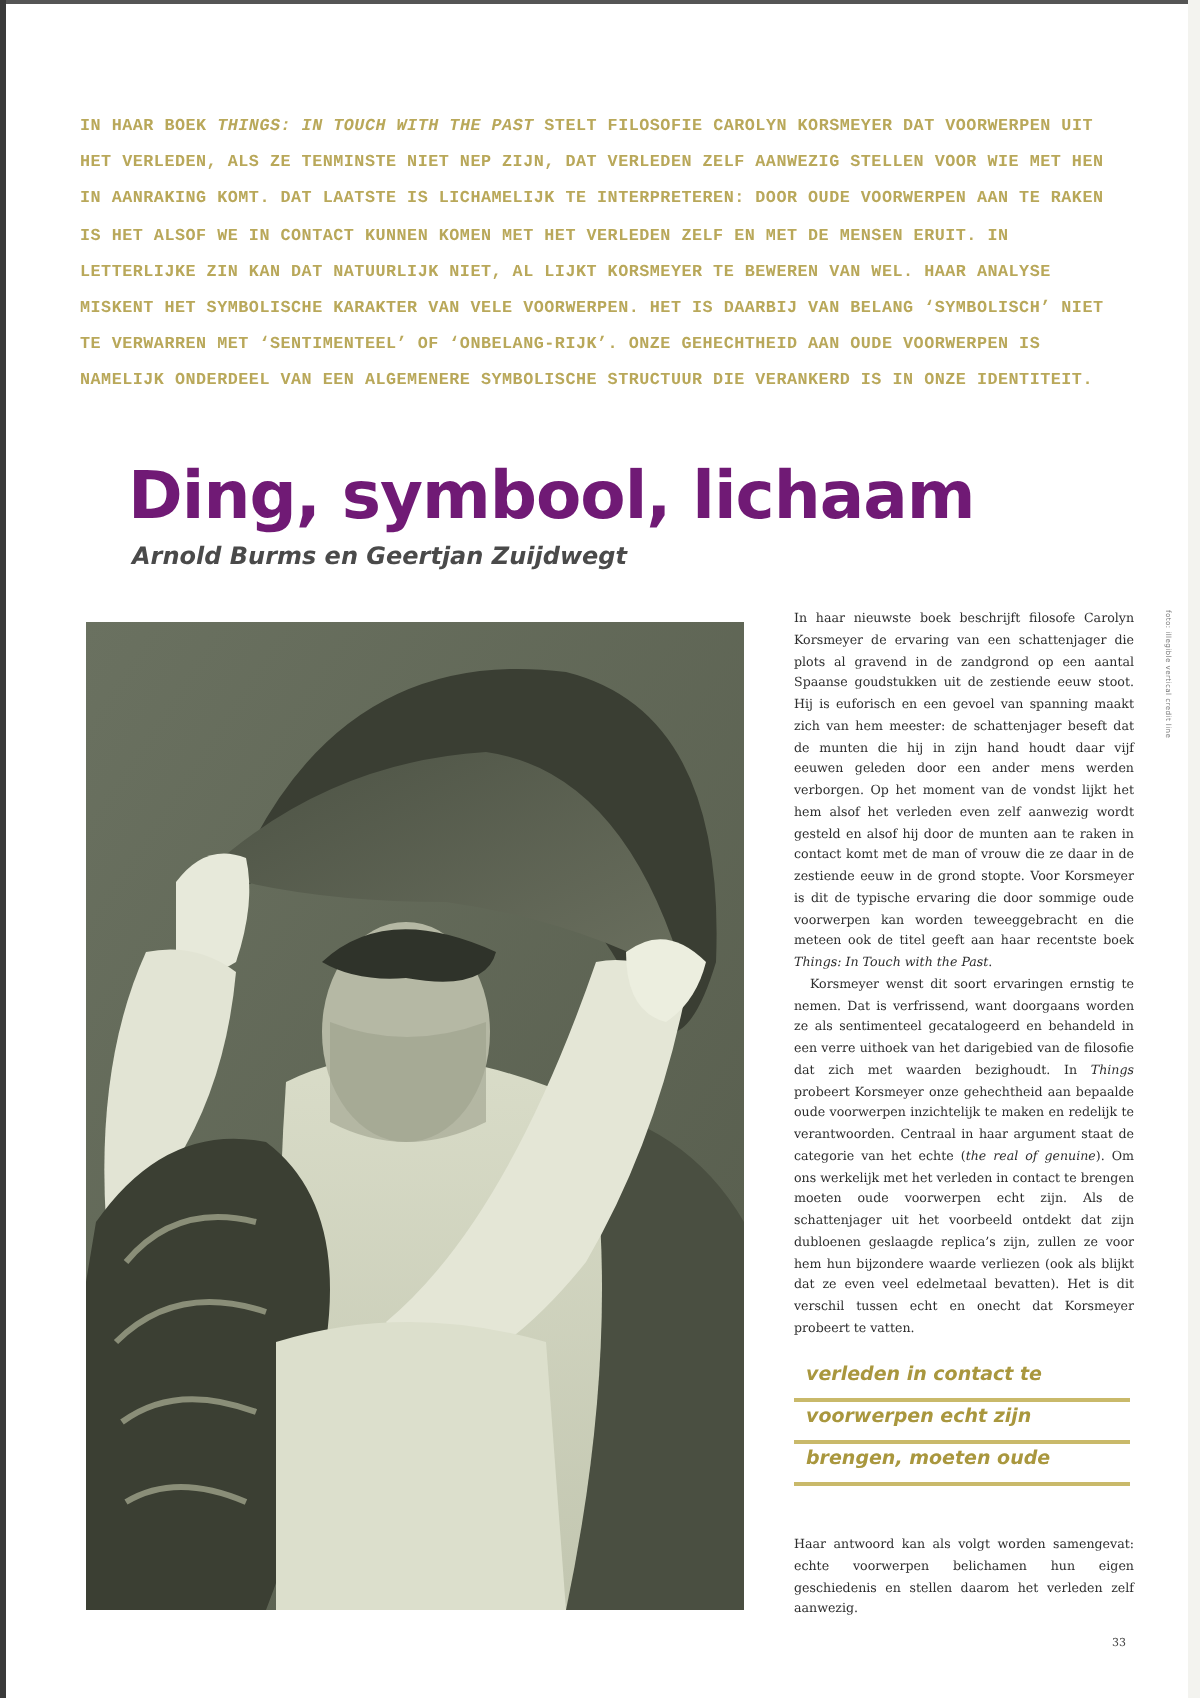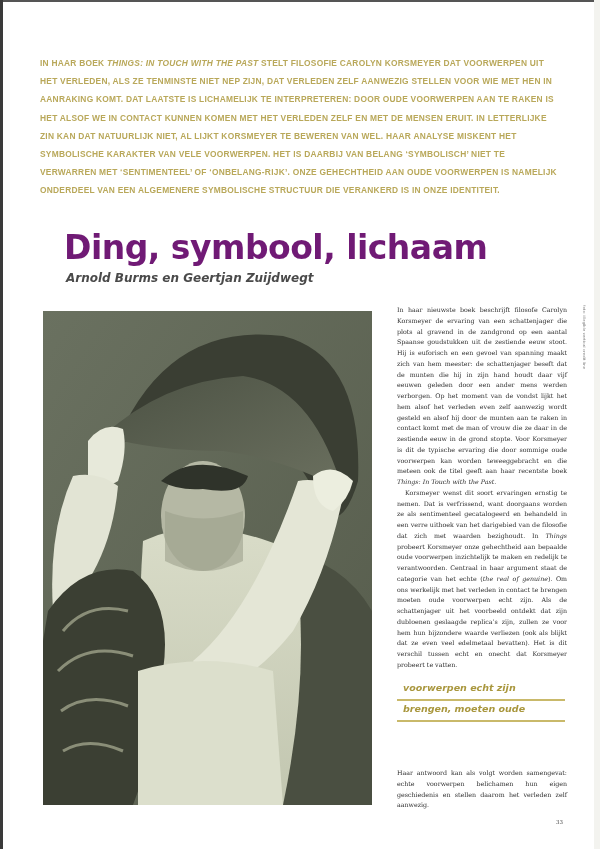--- a/index.html
+++ b/index.html
@@ -8,21 +8,21 @@
       background: #ffffff;
       font-family: "DejaVu Serif", serif;
     }
     .left-edge { position: absolute; left: 0; top: 0; width: 3px; height: 849px; background: #3a3a3a; }
     .top-edge { position: absolute; left: 0; top: 0; width: 600px; height: 2px; background: #555; }
     .right-edge { position: absolute; right: 0; top: 0; width: 6px; height: 849px; background: #f3f3ef; }
 
     .intro {
       position: absolute; left: 40px; top: 54px; width: 520px;
       color: #b9a85a;
-      font-family: Liberation Sans, sans-serif;
+      font-family: Liberation Mono, monospace;
       font-weight: bold;
       font-size: 8.4px;
       line-height: 18.2px;
       letter-spacing: 0.25px;
       text-transform: uppercase;
     }
     .intro em { font-style: italic; }
 
     .title {
       position: absolute; left: 64px; top: 228px;
@@ -164,20 +164,21 @@
     <path d="M95 360 Q160 340 230 360 L240 494 L95 494 Z" fill="#dcdfcc"></path>
   </svg>
 </div>
 
 <div class="column">
   <p><span>In haar nieuwste boek beschrijft filosofe Carolyn Korsmeyer de ervaring van een schattenjager die plots al gravend in de zandgrond op een aantal Spaanse goudstukken uit de zestiende eeuw stoot. Hij is euforisch en een gevoel van spanning maakt zich van hem meester: de schattenjager beseft dat de munten die hij in zijn hand houdt daar vijf eeuwen geleden door een ander mens werden verborgen. Op het moment van de vondst lijkt het hem alsof het verleden even zelf aanwezig wordt gesteld en alsof hij door de munten aan te raken in contact komt met de man of vrouw die ze daar in de zestiende eeuw in de grond stopte. Voor Korsmeyer is dit de typische ervaring die door sommige oude voorwerpen kan worden teweeggebracht en die meteen ook de titel geeft aan haar recentste boek </span><em>Things: In Touch with the Past</em><span>.</span></p>
   <p class="indent"><span>Korsmeyer wenst dit soort ervaringen ernstig te nemen. Dat is verfrissend, want doorgaans worden ze als sentimenteel gecatalogeerd en behandeld in een verre uithoek van het darigebied van de filosofie dat zich met waarden bezighoudt. In </span><em>Things</em><span> probeert Korsmeyer onze gehechtheid aan bepaalde oude voorwerpen inzichtelijk te maken en redelijk te verantwoorden. Centraal in haar argument staat de categorie van het echte (</span><em>the real of genuine</em><span>). Om ons werkelijk met het verleden in contact te brengen moeten oude voorwerpen echt zijn. Als de schattenjager uit het voorbeeld ontdekt dat zijn dubloenen geslaagde replica’s zijn, zullen ze voor hem hun bijzondere waarde verliezen (ook als blijkt dat ze even veel edelmetaal bevatten). Het is dit verschil tussen echt en onecht dat Korsmeyer probeert te vatten.</span></p>
 </div>
 
 <div class="pullquote">
+  <span class="pq-line">verleden in contact te</span>
   <span class="pq-line">voorwerpen echt zijn</span>
   <span class="pq-line">brengen, moeten oude</span>
 </div>
 
 <div class="closing">
   <p>Haar antwoord kan als volgt worden samengevat: echte voorwerpen belichamen hun eigen geschiedenis en stellen daarom het verleden zelf aanwezig.</p>
 </div>
 
 <div class="photo-credit">foto: illegible vertical credit line</div>
 <div class="page-number">33</div>

